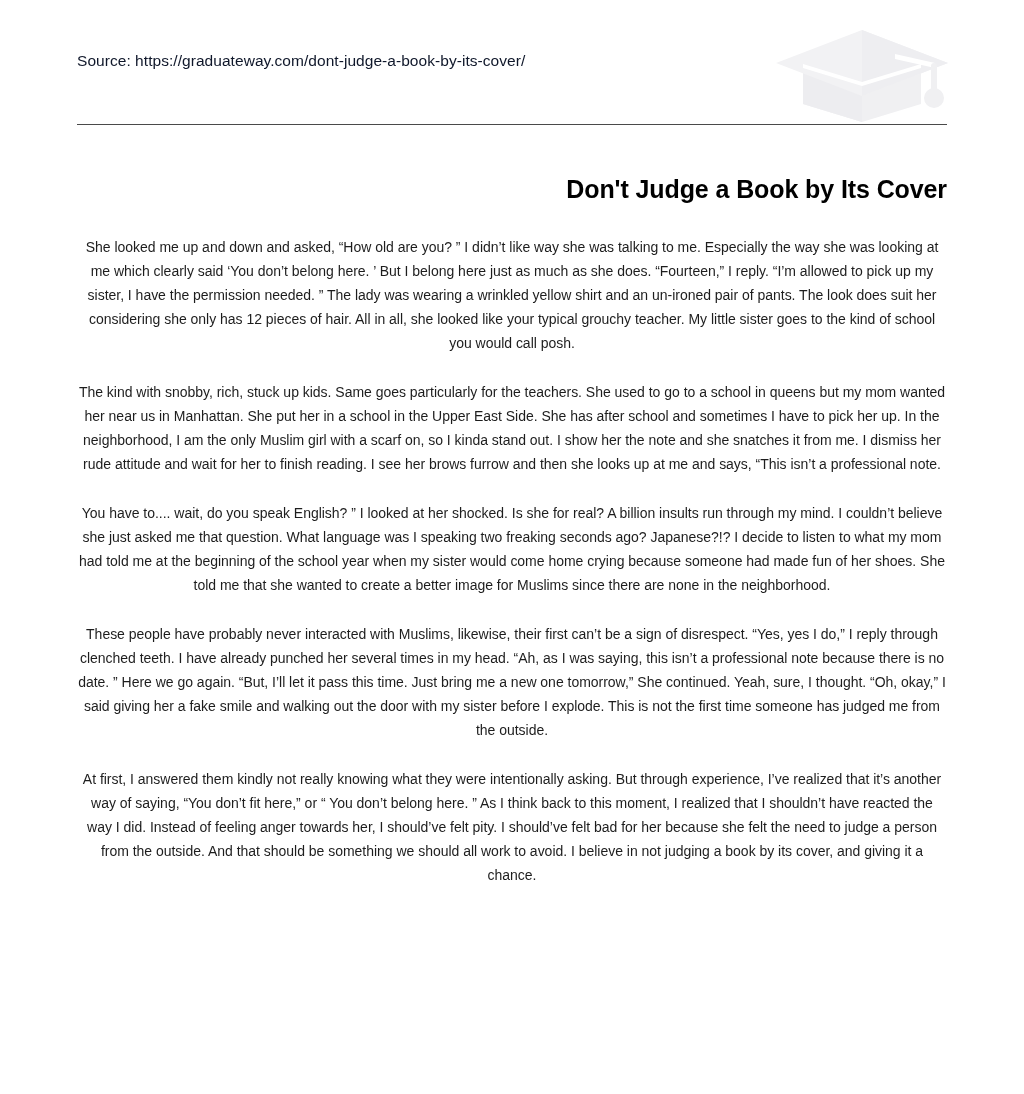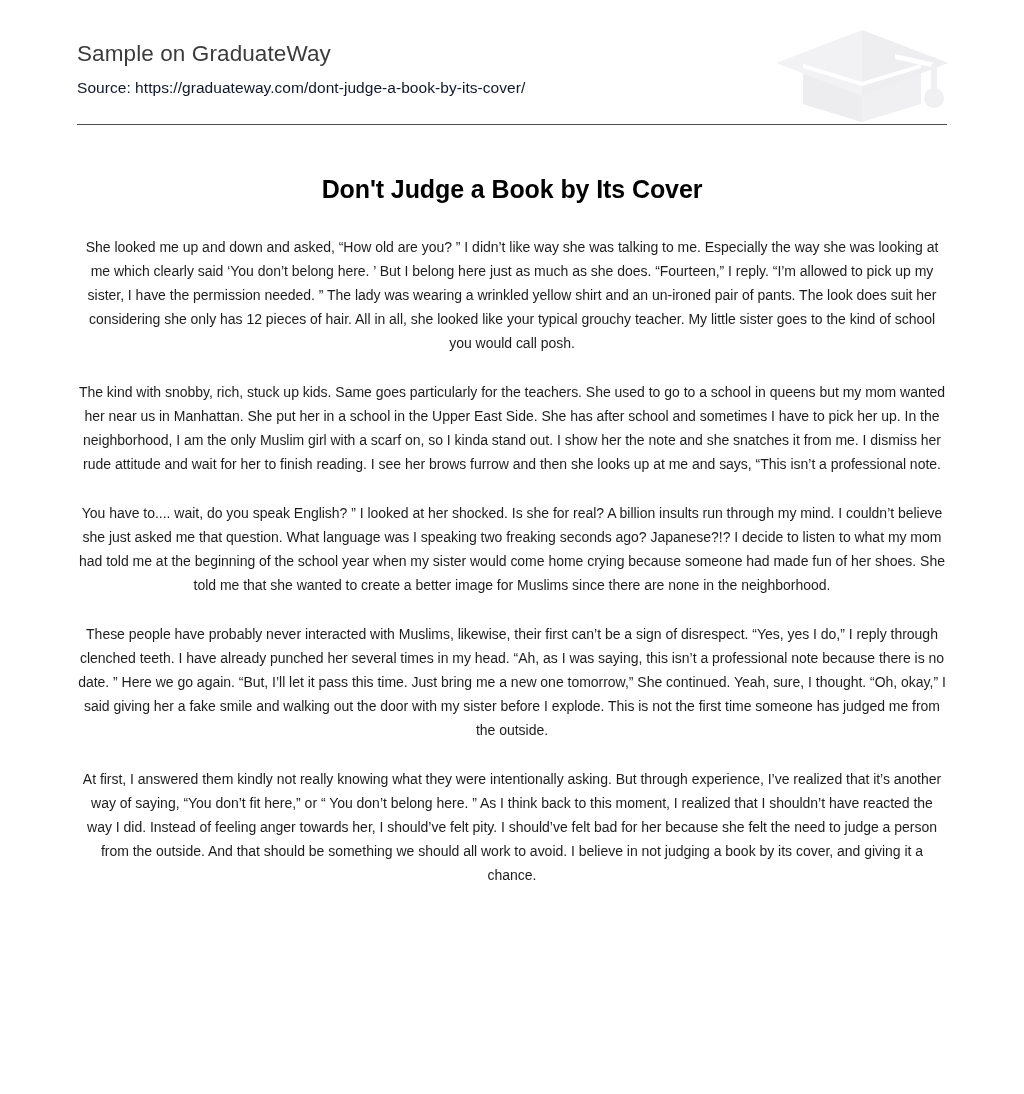--- a/index.html
+++ b/index.html
@@ -69,21 +69,21 @@
   
   .divider {
     border: 0;
     border-top: 1px solid #4a4a4a;
     margin: 14px 0 0 0;
     height: 0;
   }
 
   
   .article-title {
-    text-align: center;
+    text-align: right;
     font-size: 25px;
     font-weight: 700;
     color: #000000;
     margin: 0;
     padding-top: 49px;
     letter-spacing: -0.1px;
     line-height: 1.25;
   }
 
   
@@ -102,21 +102,20 @@
   .article-body p:last-child {
     margin-bottom: 4px;
   }
 </style>
 </head>
 <body>
 
 <div class="page">
 
   <header class="site-header">
-    <div class="brand-title">Sample on GraduateWay</div>
 
     <div class="source-line">Source: https://graduateway.com/dont-judge-a-book-by-its-cover/</div>
 
     <div class="logo-wrap">
       <svg viewBox="0 0 190 110" xmlns="http://www.w3.org/2000/svg" aria-hidden="true">
 
         <path d="M36 47 L36 86 L95 104 L154 86 L154 47 L95 63 Z" fill="#f0f0f2"></path>
         <path d="M36 47 L36 86 L95 104 L95 63 Z" fill="#ededf0"></path>
 
         <path d="M95 12 L181 45 L95 78 L9 45 Z" fill="#f2f2f4"></path>

